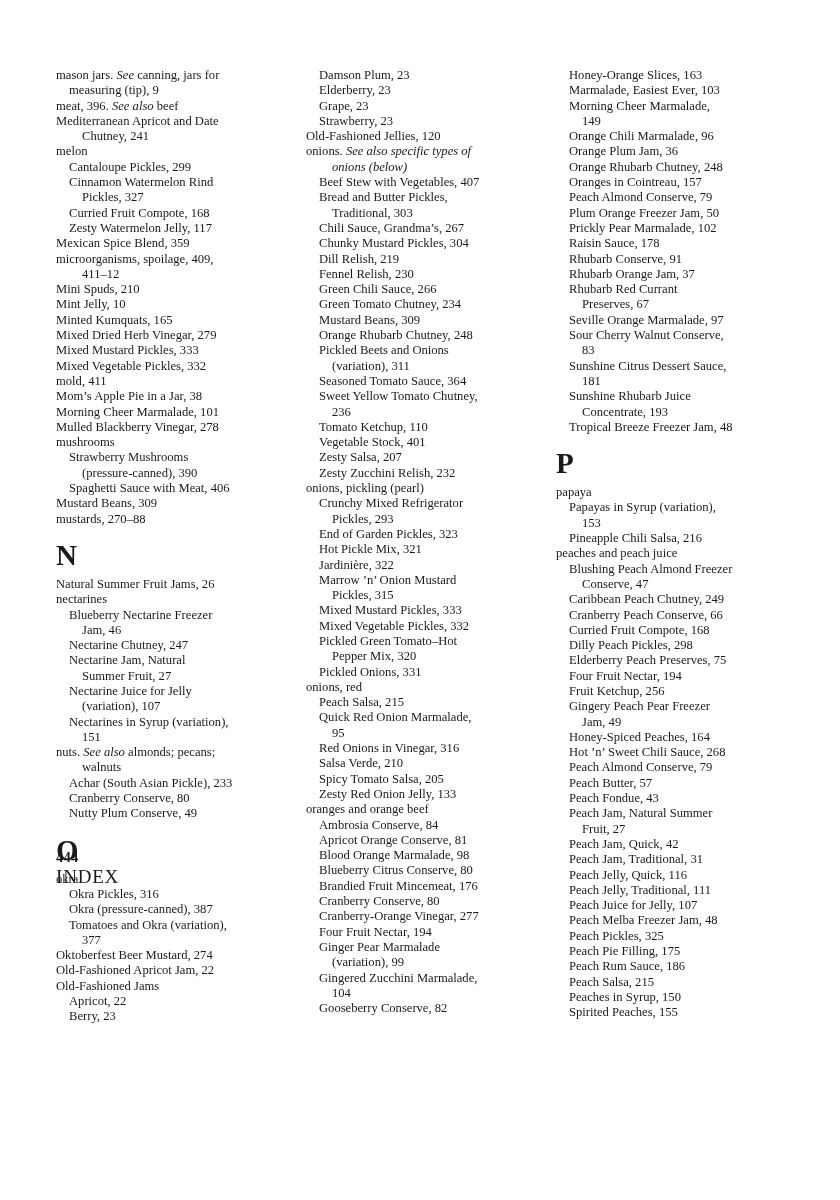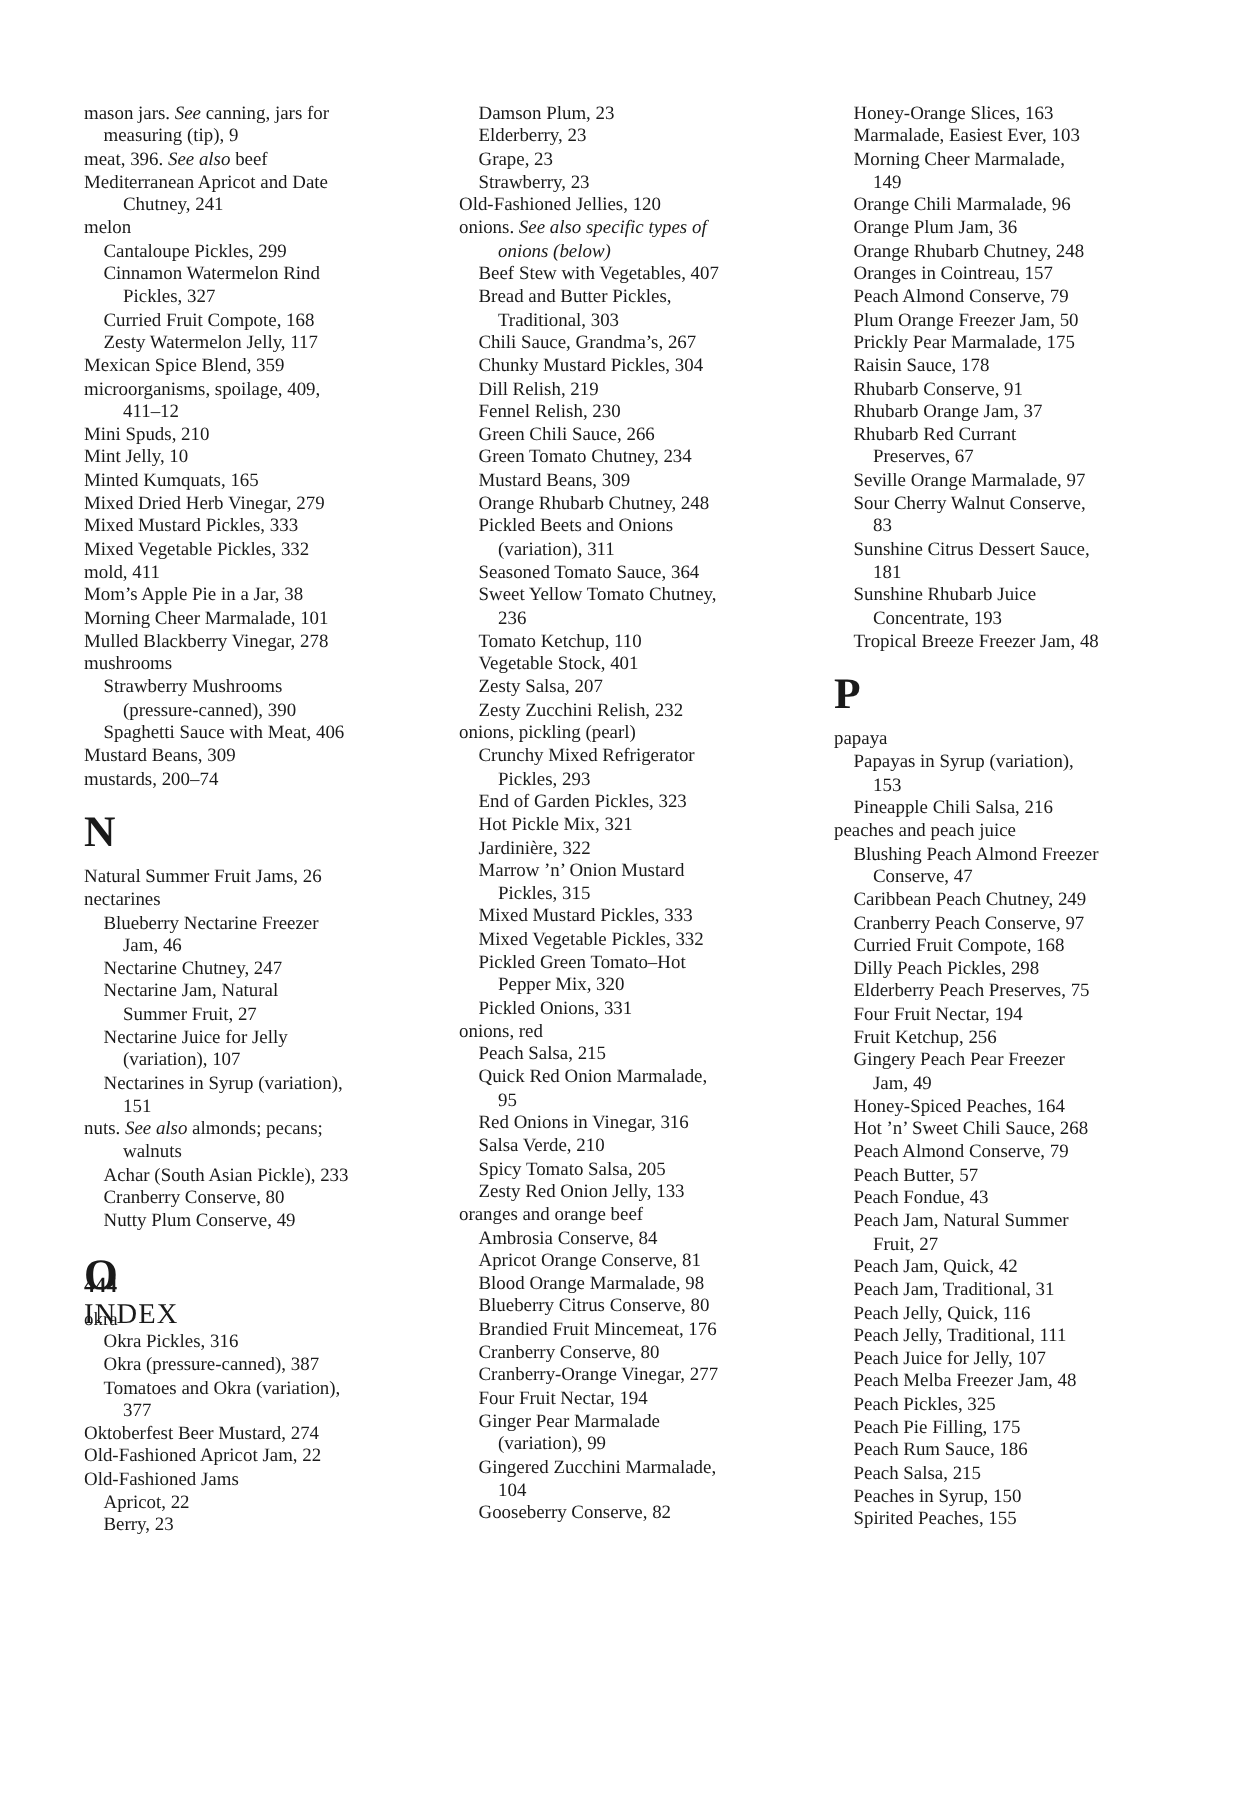--- a/index.html
+++ b/index.html
@@ -107,21 +107,21 @@
         <div class="entry lvl0"><span>Mixed Vegetable Pickles, 332</span></div>
         <div class="entry lvl0"><span>mold, 411</span></div>
         <div class="entry lvl0"><span>Mom’s Apple Pie in a Jar, 38</span></div>
         <div class="entry lvl0"><span>Morning Cheer Marmalade, 101</span></div>
         <div class="entry lvl0"><span>Mulled Blackberry Vinegar, 278</span></div>
         <div class="entry lvl0"><span>mushrooms</span></div>
         <div class="entry lvl1"><span>Strawberry Mushrooms</span></div>
         <div class="entry lvl2"><span>(pressure-canned), 390</span></div>
         <div class="entry lvl1"><span>Spaghetti Sauce with Meat, 406</span></div>
         <div class="entry lvl0"><span>Mustard Beans, 309</span></div>
-        <div class="entry lvl0"><span>mustards, 200–74</span></div>
+        <div class="entry lvl0"><span>mustards, 270–88</span></div>
         <div class="letter-head">N</div>
         <div class="entry lvl0"><span>Natural Summer Fruit Jams, 26</span></div>
         <div class="entry lvl0"><span>nectarines</span></div>
         <div class="entry lvl1"><span>Blueberry Nectarine Freezer</span></div>
         <div class="entry lvl2"><span>Jam, 46</span></div>
         <div class="entry lvl1"><span>Nectarine Chutney, 247</span></div>
         <div class="entry lvl1"><span>Nectarine Jam, Natural</span></div>
         <div class="entry lvl2"><span>Summer Fruit, 27</span></div>
         <div class="entry lvl1"><span>Nectarine Juice for Jelly</span></div>
         <div class="entry lvl2"><span>(variation), 107</span></div>
@@ -212,21 +212,21 @@
         <div class="entry lvl1"><span>Honey-Orange Slices, 163</span></div>
         <div class="entry lvl1"><span>Marmalade, Easiest Ever, 103</span></div>
         <div class="entry lvl1"><span>Morning Cheer Marmalade,</span></div>
         <div class="entry lvl2"><span>149</span></div>
         <div class="entry lvl1"><span>Orange Chili Marmalade, 96</span></div>
         <div class="entry lvl1"><span>Orange Plum Jam, 36</span></div>
         <div class="entry lvl1"><span>Orange Rhubarb Chutney, 248</span></div>
         <div class="entry lvl1"><span>Oranges in Cointreau, 157</span></div>
         <div class="entry lvl1"><span>Peach Almond Conserve, 79</span></div>
         <div class="entry lvl1"><span>Plum Orange Freezer Jam, 50</span></div>
-        <div class="entry lvl1"><span>Prickly Pear Marmalade, 175</span></div>
+        <div class="entry lvl1"><span>Prickly Pear Marmalade, 102</span></div>
         <div class="entry lvl1"><span>Raisin Sauce, 178</span></div>
         <div class="entry lvl1"><span>Rhubarb Conserve, 91</span></div>
         <div class="entry lvl1"><span>Rhubarb Orange Jam, 37</span></div>
         <div class="entry lvl1"><span>Rhubarb Red Currant</span></div>
         <div class="entry lvl2"><span>Preserves, 67</span></div>
         <div class="entry lvl1"><span>Seville Orange Marmalade, 97</span></div>
         <div class="entry lvl1"><span>Sour Cherry Walnut Conserve,</span></div>
         <div class="entry lvl2"><span>83</span></div>
         <div class="entry lvl1"><span>Sunshine Citrus Dessert Sauce,</span></div>
         <div class="entry lvl2"><span>181</span></div>
@@ -235,21 +235,21 @@
         <div class="entry lvl1"><span>Tropical Breeze Freezer Jam, 48</span></div>
         <div class="letter-head">P</div>
         <div class="entry lvl0"><span>papaya</span></div>
         <div class="entry lvl1"><span>Papayas in Syrup (variation),</span></div>
         <div class="entry lvl2"><span>153</span></div>
         <div class="entry lvl1"><span>Pineapple Chili Salsa, 216</span></div>
         <div class="entry lvl0"><span>peaches and peach juice</span></div>
         <div class="entry lvl1"><span>Blushing Peach Almond Freezer</span></div>
         <div class="entry lvl2"><span>Conserve, 47</span></div>
         <div class="entry lvl1"><span>Caribbean Peach Chutney, 249</span></div>
-        <div class="entry lvl1"><span>Cranberry Peach Conserve, 97</span></div>
+        <div class="entry lvl1"><span>Cranberry Peach Conserve, 66</span></div>
         <div class="entry lvl1"><span>Curried Fruit Compote, 168</span></div>
         <div class="entry lvl1"><span>Dilly Peach Pickles, 298</span></div>
         <div class="entry lvl1"><span>Elderberry Peach Preserves, 75</span></div>
         <div class="entry lvl1"><span>Four Fruit Nectar, 194</span></div>
         <div class="entry lvl1"><span>Fruit Ketchup, 256</span></div>
         <div class="entry lvl1"><span>Gingery Peach Pear Freezer</span></div>
         <div class="entry lvl2"><span>Jam, 49</span></div>
         <div class="entry lvl1"><span>Honey-Spiced Peaches, 164</span></div>
         <div class="entry lvl1"><span>Hot ’n’ Sweet Chili Sauce, 268</span></div>
         <div class="entry lvl1"><span>Peach Almond Conserve, 79</span></div>

